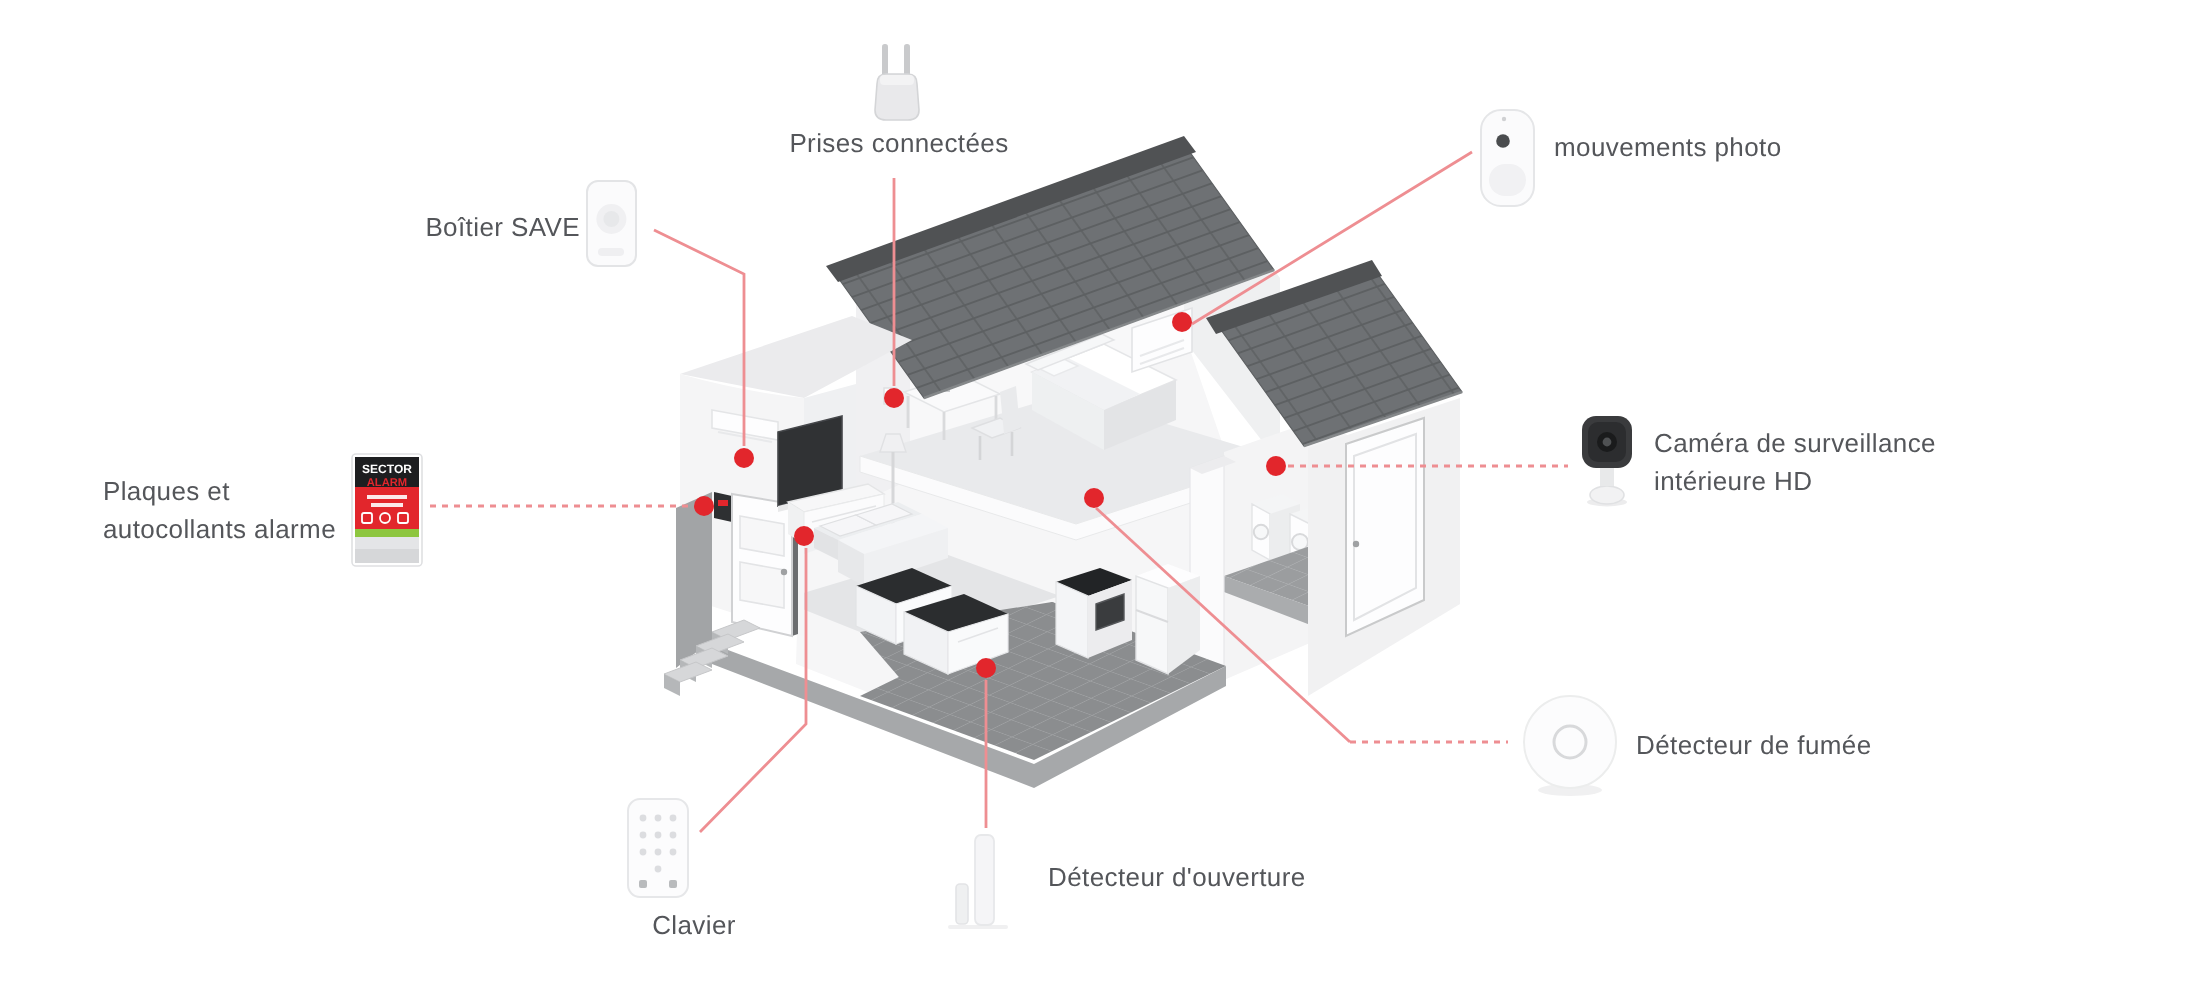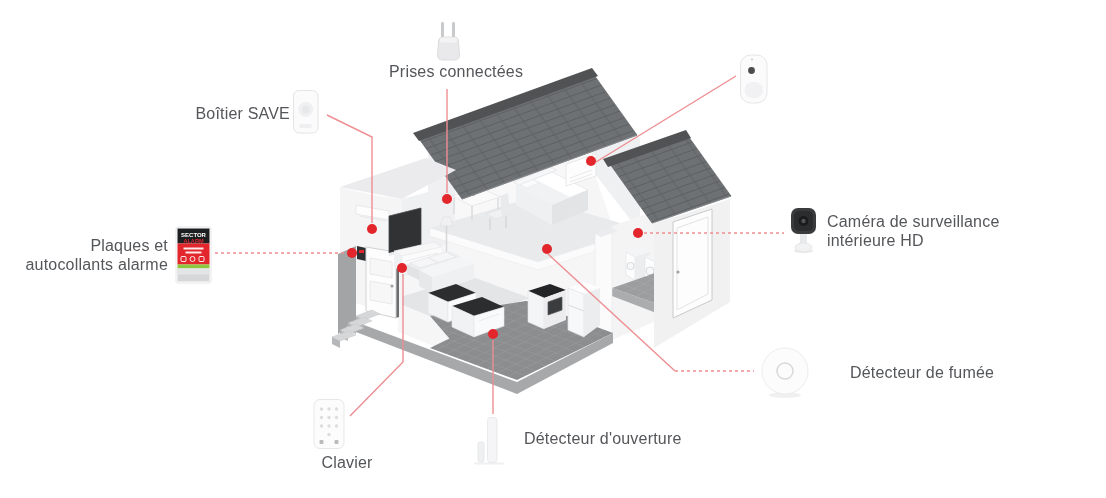--- a/index.html
+++ b/index.html
@@ -1,21 +1,21 @@
 <!DOCTYPE html>
 <html><head>
 <meta charset="utf-8">
 <style>
   html,body{margin:0;padding:0;background:#fff;}
   .stage{position:relative;width:1106px;height:498px;background:#ffffff;overflow:hidden;
          font-family:"Liberation Sans","DejaVu Sans",sans-serif;}
   .stage svg{position:absolute;left:0;top:0;}
-  .lbl{position:absolute;color:#54565A;font-size:16px;line-height:19px;letter-spacing:.2px;white-space:nowrap;}
+  .lbl{position:absolute;color:#54565A;font-size:13px;line-height:19px;letter-spacing:.2px;white-space:nowrap;}
   .lbl.center{text-align:center;}
-  .lbl.right{text-align:right;}
+  .lbl.right{}
   .lbl.wide{line-height:21px;}
 </style>
 </head>
 <body>
 
 <div class="stage">
 
 <svg width="1106" height="498" viewBox="0 0 1106 498">
   <defs>
     <pattern id="shingle" width="18" height="8" patternUnits="userSpaceOnUse" patternTransform="matrix(0.94,-0.34,0.58,0.81,417,136)">
@@ -314,33 +314,34 @@
 
 <div class="lbl right" style="right:816px;top:104px;">
   <div>Boîtier SAVE</div>
 </div>
 
 <div class="lbl center" style="left:389px;top:62px;width:121px;">
   <div>Prises connectées</div>
 </div>
 
 <div class="lbl" style="left:777px;top:64px;">
+  <div>mouvements photo</div>
 </div>
 
 <div class="lbl right" style="right:938px;top:236px;">
   <div>Plaques et</div>
   <div>autocollants alarme</div>
 </div>
 
 <div class="lbl" style="left:827px;top:212px;">
   <div>Caméra de surveillance</div>
   <div>intérieure HD</div>
 </div>
 
-<div class="lbl" style="left:818px;top:363px;margin-left:32px;">
+<div class="lbl" style="left:818px;top:363px;">
   <div>Détecteur de fumée</div>
 </div>
 
 <div class="lbl center" style="left:317px;top:453px;width:60px;">
   <div>Clavier</div>
 </div>
 
 <div class="lbl wide" style="left:524px;top:428px;">
   <div>Détecteur d'ouverture</div>
 </div>

